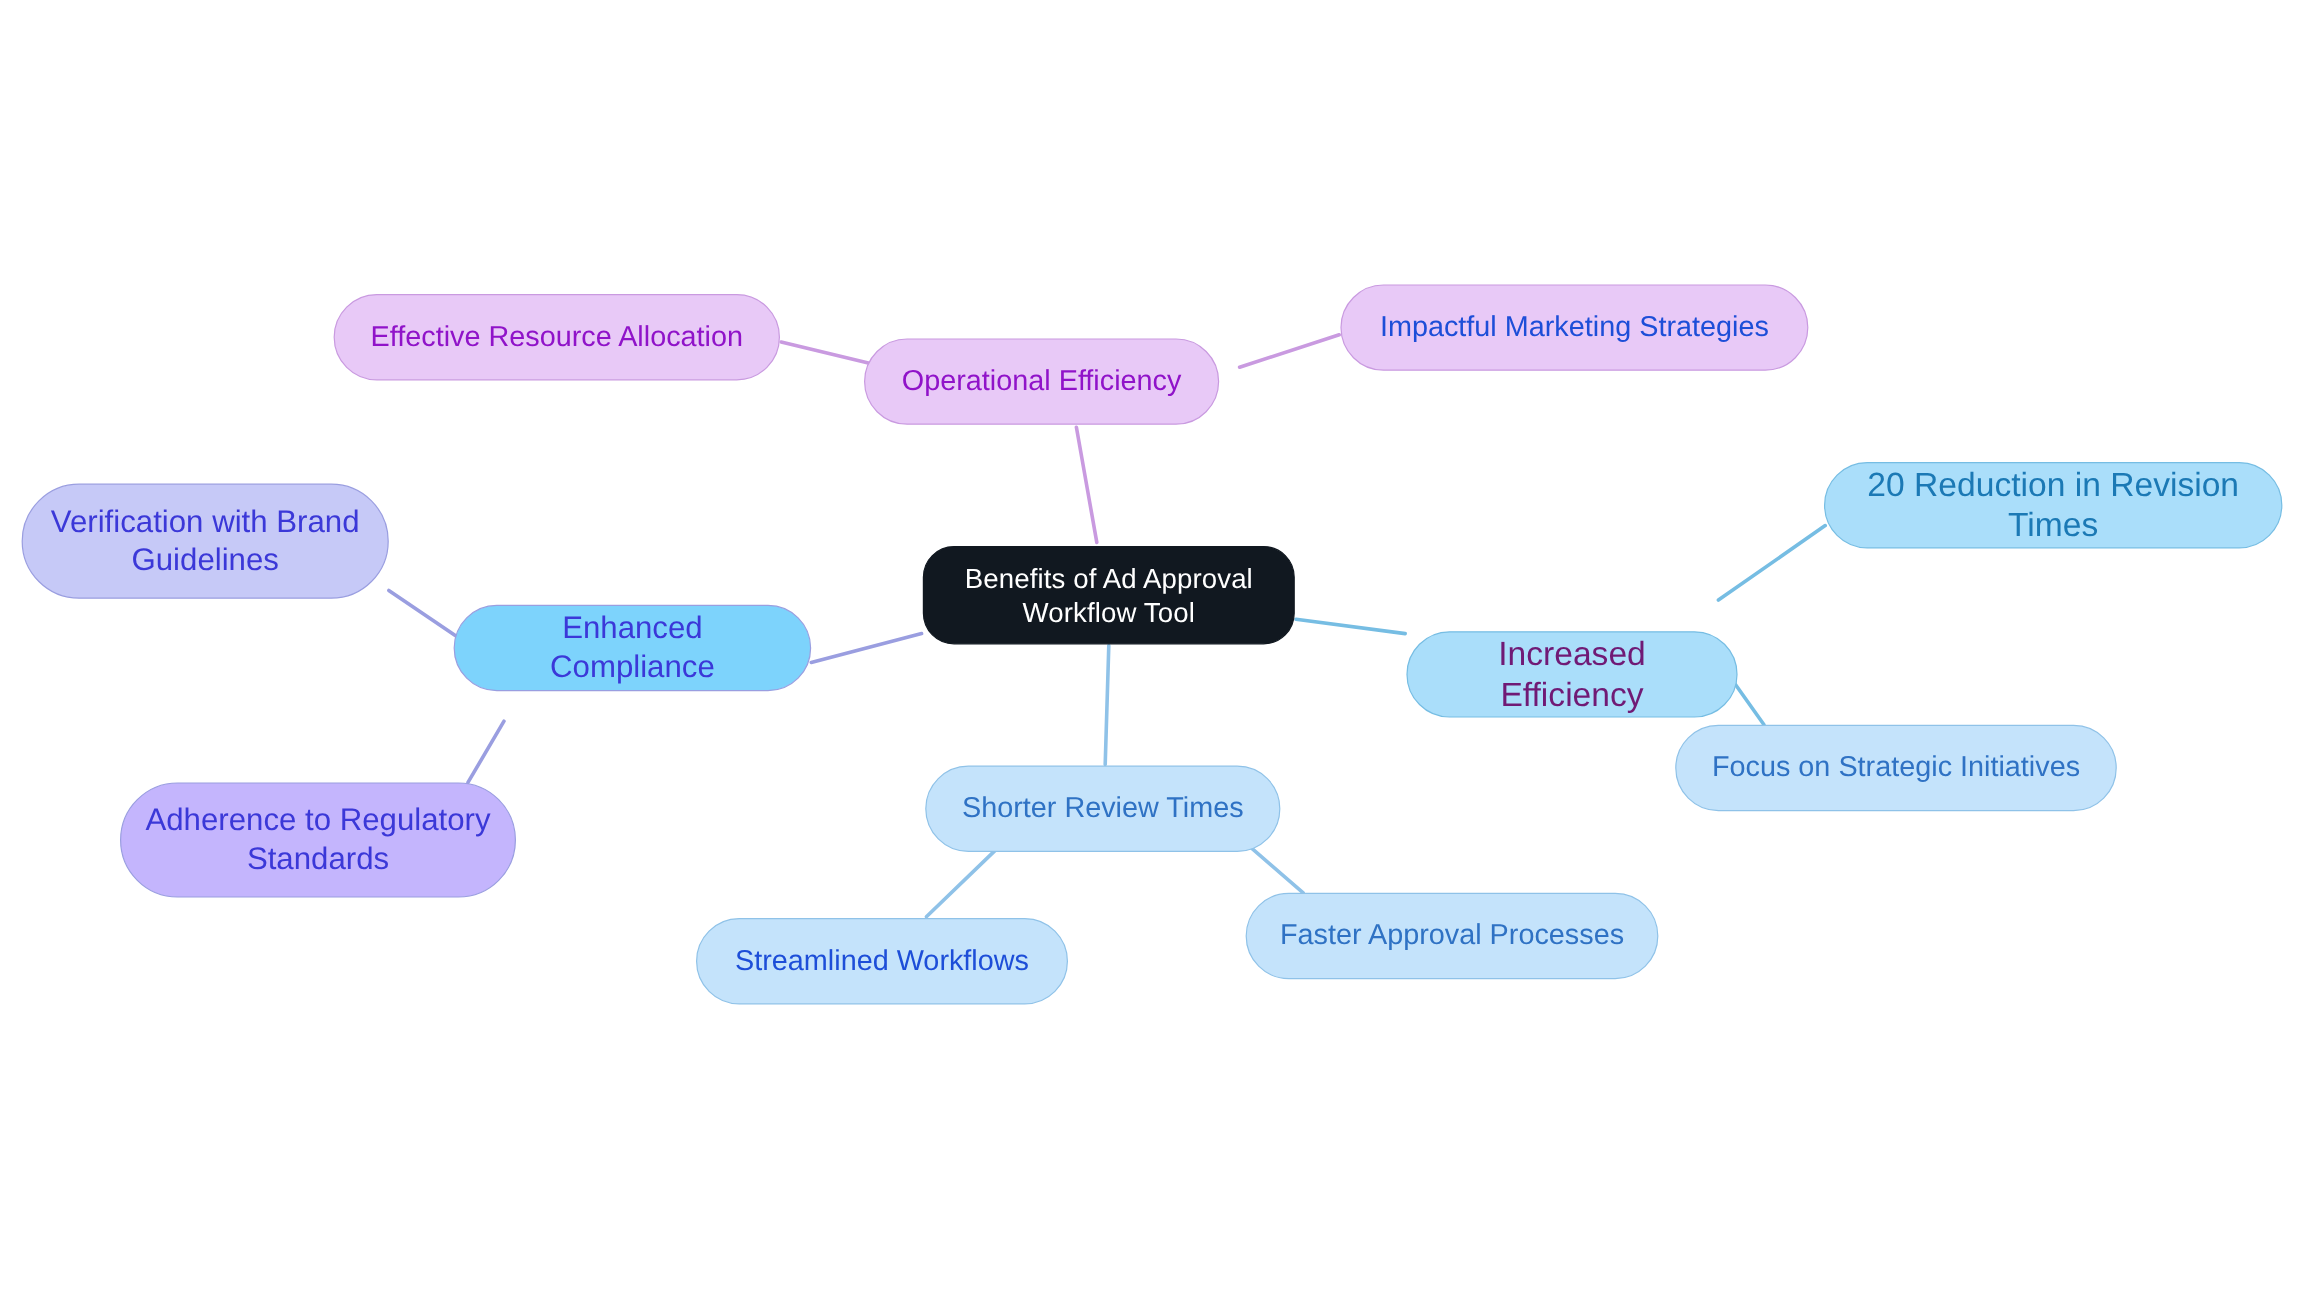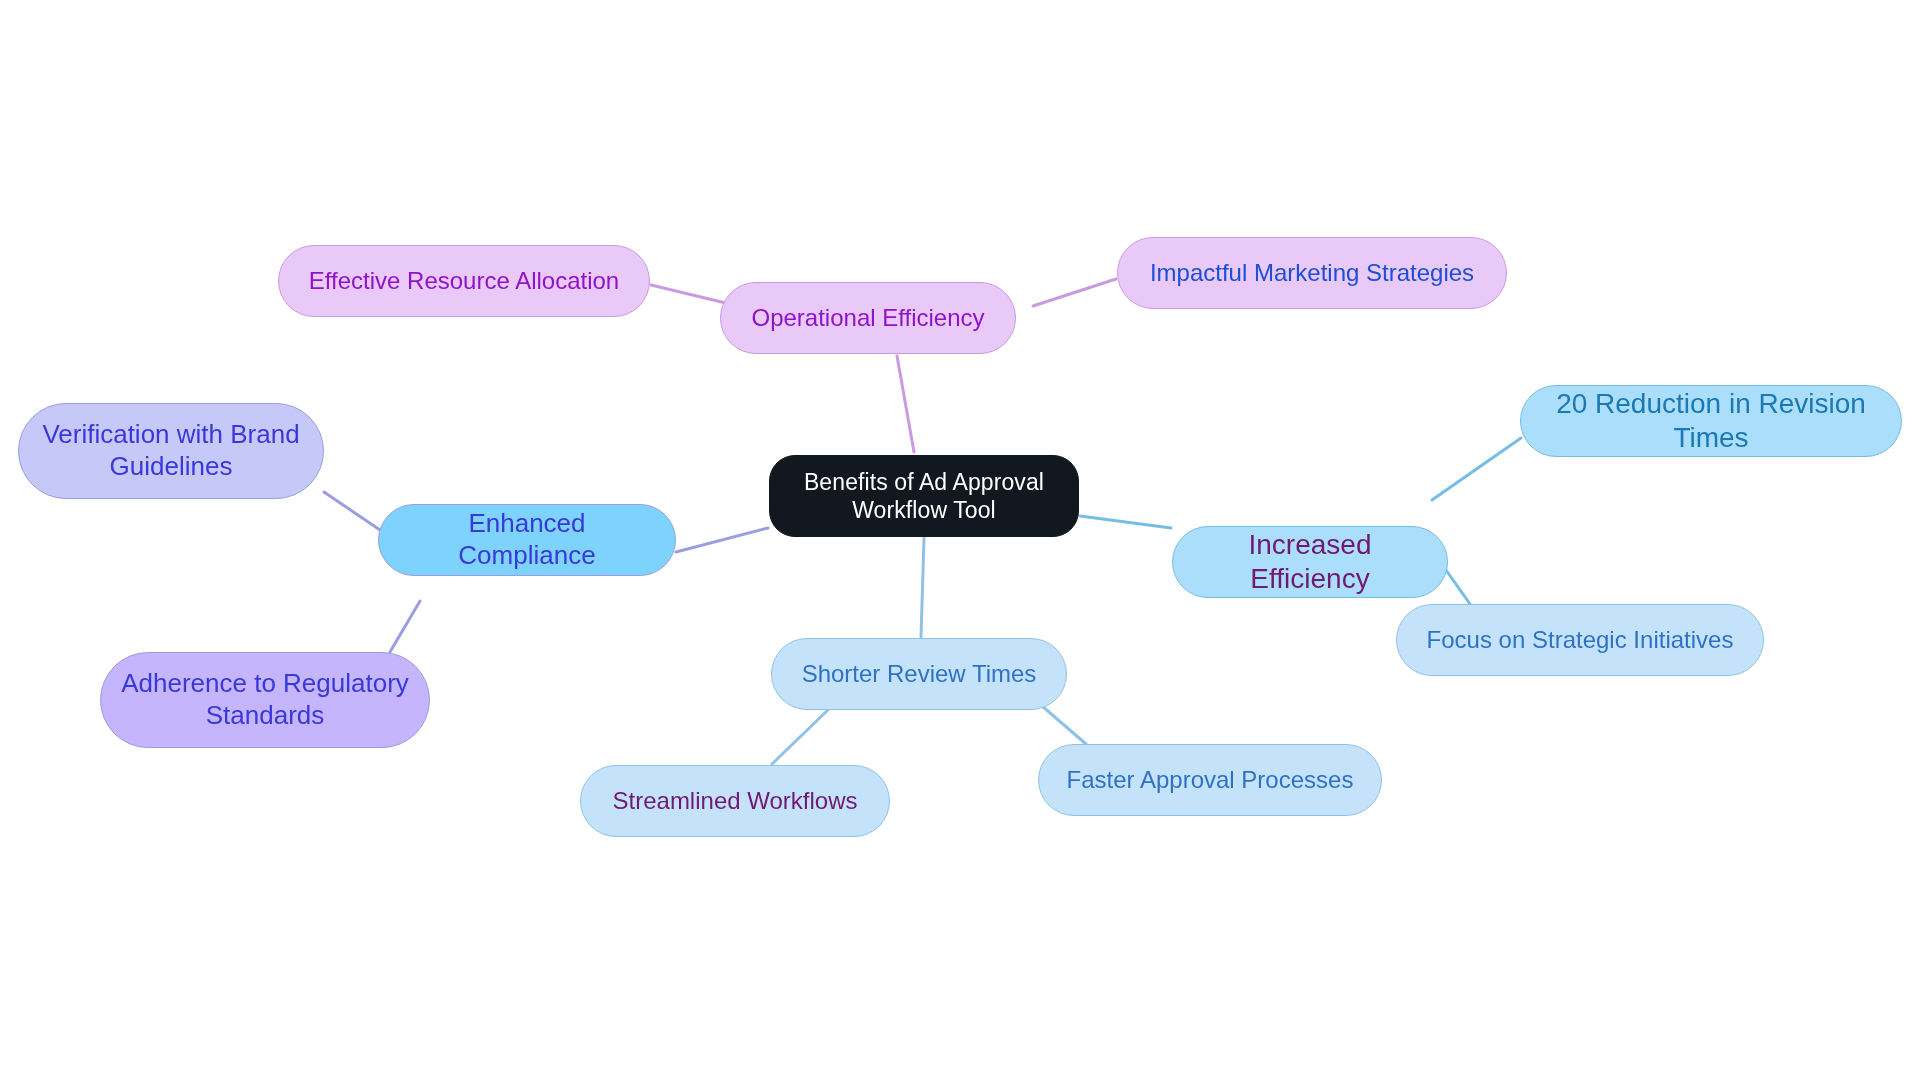--- a/index.html
+++ b/index.html
@@ -104,20 +104,20 @@
       <div class="node root" style="left: 769px; top: 455px; width: 310px; height: 82px; background: rgb(17, 24, 32); color: rgb(255, 255, 255);"><span>Benefits of Ad Approval
 Workflow Tool</span></div>
       <div class="node purple" style="left: 720px; top: 282px; width: 296px; height: 72px; background: rgb(232, 201, 247); border-color: rgb(201, 154, 224); color: rgb(144, 19, 201);"><span>Operational Efficiency</span></div>
       <div class="node purple-sub" style="left: 278px; top: 245px; width: 372px; height: 72px; background: rgb(232, 201, 247); border-color: rgb(201, 154, 224); color: rgb(144, 19, 201);"><span>Effective Resource Allocation</span></div>
       <div class="node purple-sub" style="left: 1117px; top: 237px; width: 390px; height: 72px; background: rgb(232, 201, 247); border-color: rgb(201, 154, 224); color: #1d4ed8;"><span>Impactful Marketing Strategies</span></div>
       <div class="node blue" style="left: 1172px; top: 492px; width: 276px; height: 72px; background: rgb(170, 222, 250); border-color: rgb(118, 189, 227); color: #701a75; margin-top: 34px;"><span>Increased Efficiency</span></div>
       <div class="node blue-light" style="left: 771px; top: 638px; width: 296px; height: 72px; background: rgb(196, 227, 251); border-color: rgb(143, 194, 232); color: rgb(47, 114, 196);"><span>Shorter Review Times</span></div>
       <div class="node periwinkle" style="left: 378px; top: 504px; width: 298px; height: 72px; background: #7dd3fc; border-color: rgb(154, 158, 224); color: rgb(59, 56, 216);"><span>Enhanced Compliance</span></div>
       <div class="node blue" style="left: 1520px; top: 385px; width: 382px; height: 72px; background: rgb(170, 222, 250); border-color: rgb(118, 189, 227); color: rgb(27, 121, 181);"><span>20 Reduction in Revision Times</span></div>
       <div class="node blue-light" style="left: 1396px; top: 604px; width: 368px; height: 72px; background: rgb(196, 227, 251); border-color: rgb(143, 194, 232); color: rgb(47, 114, 196);"><span>Focus on Strategic Initiatives</span></div>
-      <div class="node blue-light" style="left: 580px; top: 765px; width: 310px; height: 72px; background: rgb(196, 227, 251); border-color: rgb(143, 194, 232); color: #701a75;"><span>Streamlined Workflows</span></div>
+      <div class="node blue-light" style="left: 580px; top: 765px; width: 310px; height: 72px; background: rgb(196, 227, 251); border-color: rgb(143, 194, 232); color: #1d4ed8;"><span>Streamlined Workflows</span></div>
       <div class="node blue-light" style="left: 1038px; top: 744px; width: 344px; height: 72px; background: rgb(196, 227, 251); border-color: rgb(143, 194, 232); color: rgb(47, 114, 196); align-items: center;"><span>Faster Approval Processes</span></div>
       <div class="node periwinkle" style="left: 18px; top: 403px; width: 306px; height: 96px; background: rgb(198, 201, 247); border-color: rgb(154, 158, 224); color: rgb(59, 56, 216);"><span>Verification with Brand
 Guidelines</span></div>
       <div class="node periwinkle" style="left: 100px; top: 652px; width: 330px; height: 96px; background: #c4b5fd; border-color: rgb(154, 158, 224); color: rgb(59, 56, 216);"><span>Adherence to Regulatory
 Standards</span></div>
     </div>
 </div>
 
 </body></html>

